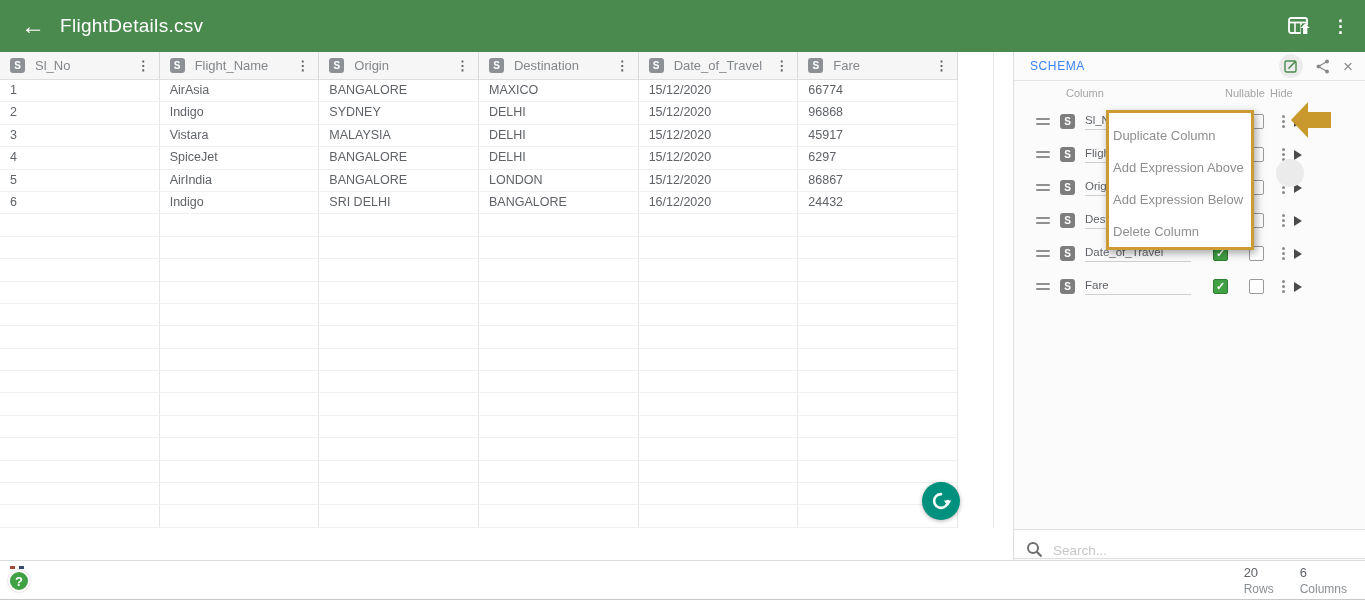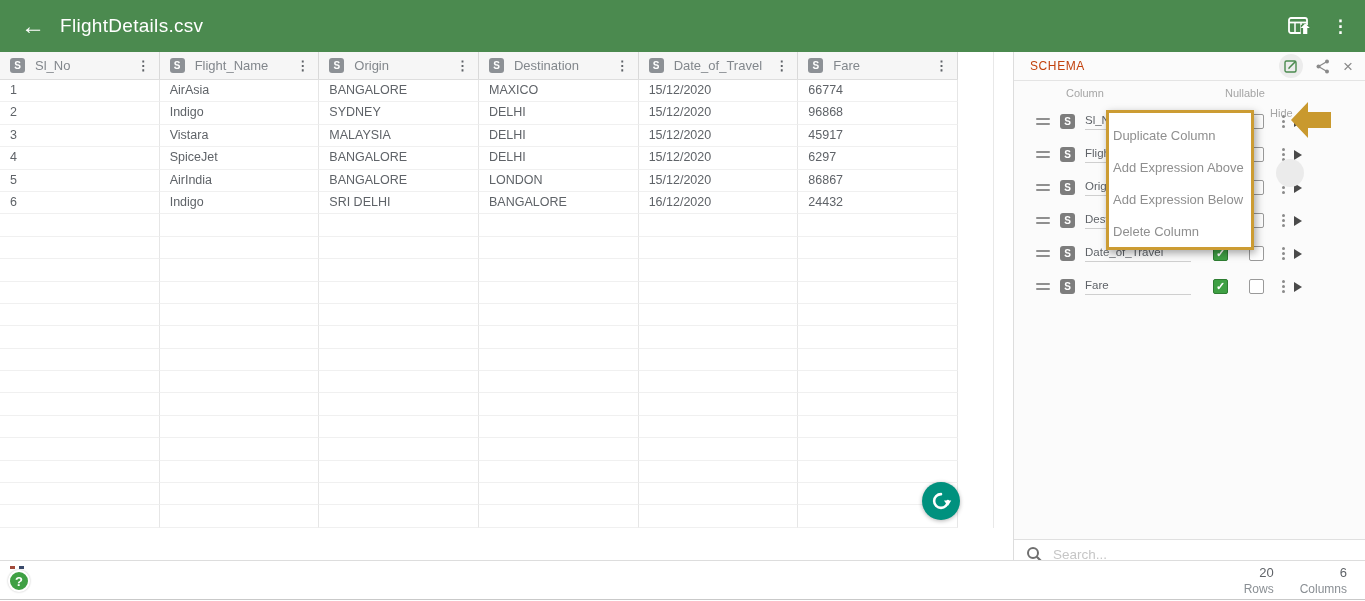--- a/index.html
+++ b/index.html
@@ -23,59 +23,59 @@
   .trow { display:flex; height:22.4px; }
   .td { flex:0 0 159.66px; border-right:1px solid #e6e6e6; border-bottom:1px solid #f0f0f0; font-size:12.5px; color:#5f6368; line-height:21px; padding-left:10px; white-space:nowrap; overflow:hidden; }
   .vline-extra { position:absolute; left:993px; top:52px; width:1px; height:476px; background:#e8e8e8; }
 
   
   .fab { position:absolute; left:922px; top:482px; width:38px; height:38px; border-radius:50%; background:#00917e; display:flex; align-items:center; justify-content:center; box-shadow:0 1px 4px rgba(0,0,0,.3); cursor:pointer; z-index:3; }
 
   
   .schema { position:absolute; left:1013px; top:52px; width:352px; height:508px; background:#fbfbfb; border-left:1px solid #ddd; }
   .schema-header { height:29px; border-bottom:1px solid #e4e4e4; display:flex; align-items:center; padding:0 12px 0 16px; }
-  .schema-title { color:#c2410c; font-size:12px; letter-spacing:.6px;text-align:center; }
+  .schema-title { color:#3b82f6; font-size:12px; letter-spacing:.6px;text-align:center; }
   .schema-hdr-icons { margin-left:auto; display:flex; align-items:center; gap:13px; }
   .edit-circle { width:24px; height:24px; border-radius:50%; background:#ececec; display:flex; align-items:center; justify-content:center; cursor:pointer; }
   .schema-close { color:#8a8a8a; font-size:17px; cursor:pointer; line-height:1; }
   .schema-subheader { position:relative; height:24px; font-size:11px; color:#a5a5a5; }
   .sub-col { position:absolute; left:52px; top:6px; }
   .sub-null { position:absolute; left:211px; top:6px; }
-  .sub-hide { position:absolute; left:256px; top:6px;margin-top:20px; }
+  .sub-hide { position:absolute; left:256px; top:6px; }
   .schema-rows { position:relative; }
   .schema-row { display:flex; align-items:center; height:33px; padding-left:22px; }
   .drag-handle { width:14px; display:flex; flex-direction:column; gap:3px; cursor:grab; }
   .drag-handle i { display:block; height:2px; background:#8f8f8f; border-radius:1px; }
   .schema-row .s-badge { margin-left:10px; background:#7d7d7d; }
   .field-name { width:106px; margin-left:10px; font-size:11.5px; color:#5f6368; border-bottom:1px solid #cfcfcf; padding-bottom:3px; white-space:nowrap; overflow:hidden; }
   .cb { width:15px; height:15px; border:1.5px solid #9a9a9a; background:#fff; border-radius:2px; cursor:pointer; }
   .cb.checked { background:#3fa044; border-color:#2e7d32; color:#fff; font-size:11px; line-height:13px; text-align:center; font-weight:bold; }
   .cb-null { margin-left:22px; }
   .cb-hide { margin-left:21px; }
   .row-dots { margin-left:18px; display:flex; flex-direction:column; gap:2px; cursor:pointer; }
   .row-dots i { width:3px; height:3px; border-radius:50%; background:#8a8a8a; }
   .row-play { margin-left:9px; width:0; height:0; border-left:8px solid #4a4a4a; border-top:5.5px solid transparent; border-bottom:5.5px solid transparent; cursor:pointer; }
   .hover-circle { position:absolute; left:262px; top:54px; width:28px; height:28px; border-radius:50%; background:#ebebeb; z-index:1; }
 
-  .schema-search { position:absolute; left:0; top:487px; width:351px; height:30px; background:#fff; border-top:1px solid #e0e0e0; border-bottom:1px solid #e0e0e0; display:flex; align-items:center; padding-left:12px;text-decoration:underline; }
+  .schema-search { position:absolute; left:0; top:477px; width:351px; height:30px; background:#fff; border-top:1px solid #e0e0e0; border-bottom:1px solid #e0e0e0; display:flex; align-items:flex-end; padding-left:12px; }
   .schema-search input { border:none; outline:none; margin-left:10px; font-size:13.5px; color:#555; width:260px; font-family:"Liberation Sans",sans-serif; background:transparent; }
   .schema-search input::placeholder { color:#c6c6c6; }
 
   
   .ctx-menu { position:absolute; left:1106px; top:110px; width:148px; height:140px; background:#fff; border:3px solid #cc9c33; z-index:10; box-shadow:2px 3px 8px rgba(0,0,0,.35); padding-top:7px; }
   .menu-item { height:32px; line-height:32px; padding-left:4px; font-size:13px; color:#8f8f8f; cursor:pointer; white-space:nowrap; }
   .annot-arrow { position:absolute; left:1291px; top:101px; z-index:12; }
 
   
   .status-bar { position:absolute; left:0; top:560px; width:1365px; height:40px; background:#fff; border-top:1px solid #ddd; border-bottom:1px solid #c9c9c9; display:flex; align-items:center; }
   .help-wrap { position:relative; margin-left:8px; width:24px; height:28px; }
   .help-mark-a { position:absolute; left:2px; top:0; width:5px; height:3px; background:#a14a3a; }
   .help-mark-b { position:absolute; left:11px; top:0; width:5px; height:3px; background:#3a4a6b; }
   .help-circle { position:absolute; left:0; top:4px; width:22px; height:22px; border-radius:50%; background:#3fa044; color:#fff; font-size:13px; font-weight:bold; display:flex; align-items:center; justify-content:center; border:2px solid #fff; box-shadow:0 0 2px rgba(0,0,0,.25); cursor:pointer; }
-  .counts { margin-left:auto; display:flex; gap:26px; margin-right:18px; text-align:right; }
+  .counts { margin-left:auto; display:flex; gap:26px; margin-right:18px; text-align:left; }
   .count-num { font-size:13px; color:#5f6368; }
   .count-label { font-size:12px; color:#8a8f94; margin-top:2px; }
 </style>
 </head>
 <body>
 
 <div id="stage">
 
   <header class="app-bar">
     <span class="back-btn">←</span>

